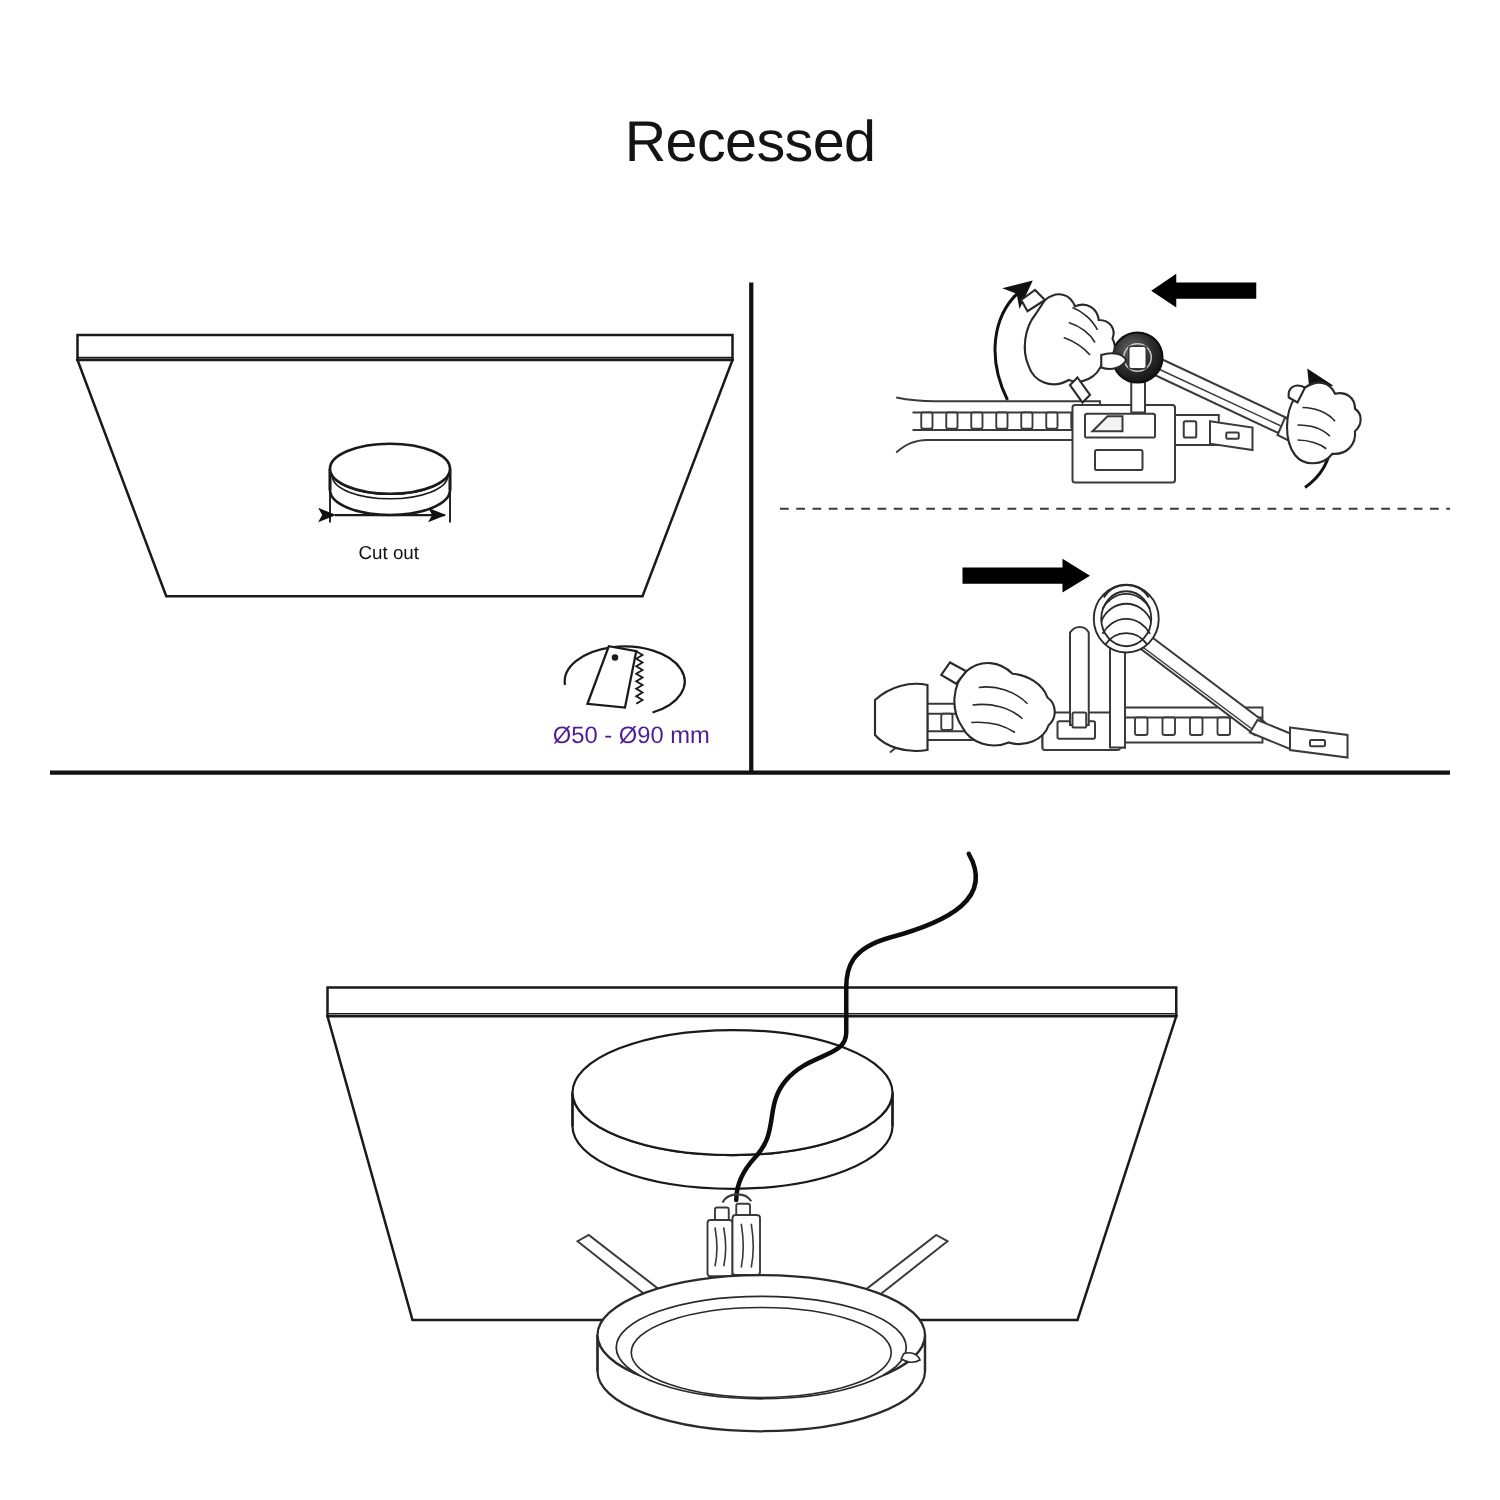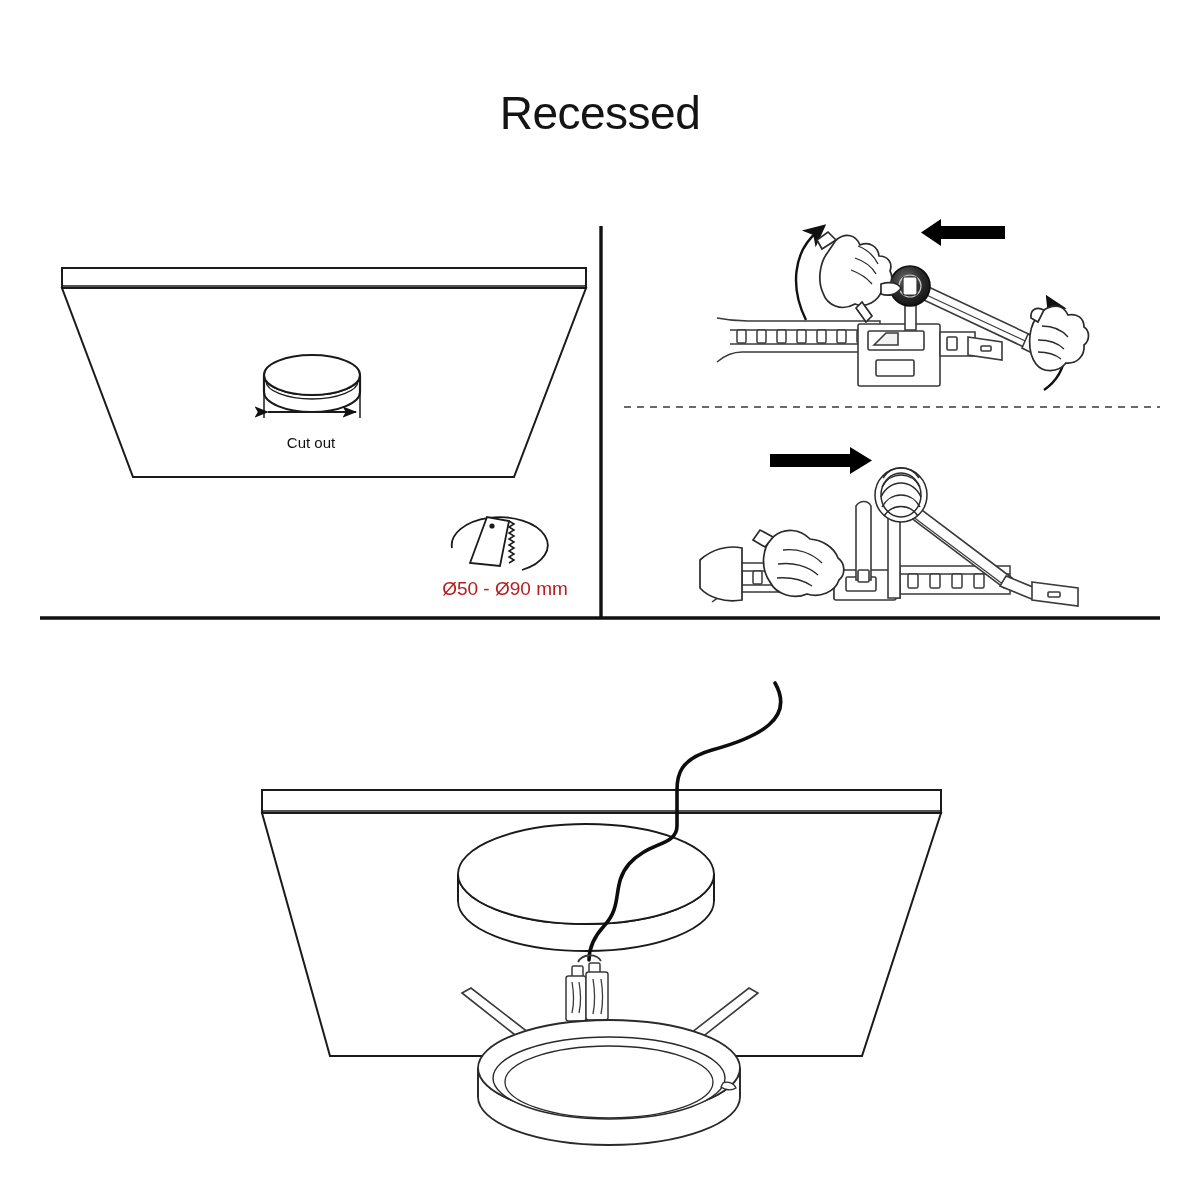--- a/index.html
+++ b/index.html
@@ -50,21 +50,21 @@
     color: #111111;
     font-family: "Liberation Sans", sans-serif;
   }
   .cap-diam {
     position: absolute;
     left: 405px;
     top: 578px;
     width: 200px;
     text-align: center;
     font-size: 19px;
-    color: #b91c1c;
+    color: #4c1d95;
     font-family: "Liberation Sans", sans-serif;
   }
 </style>
 </head>
 <body>
 
 <div id="sheet">
 
   <div id="page-title">Recessed</div>
 

